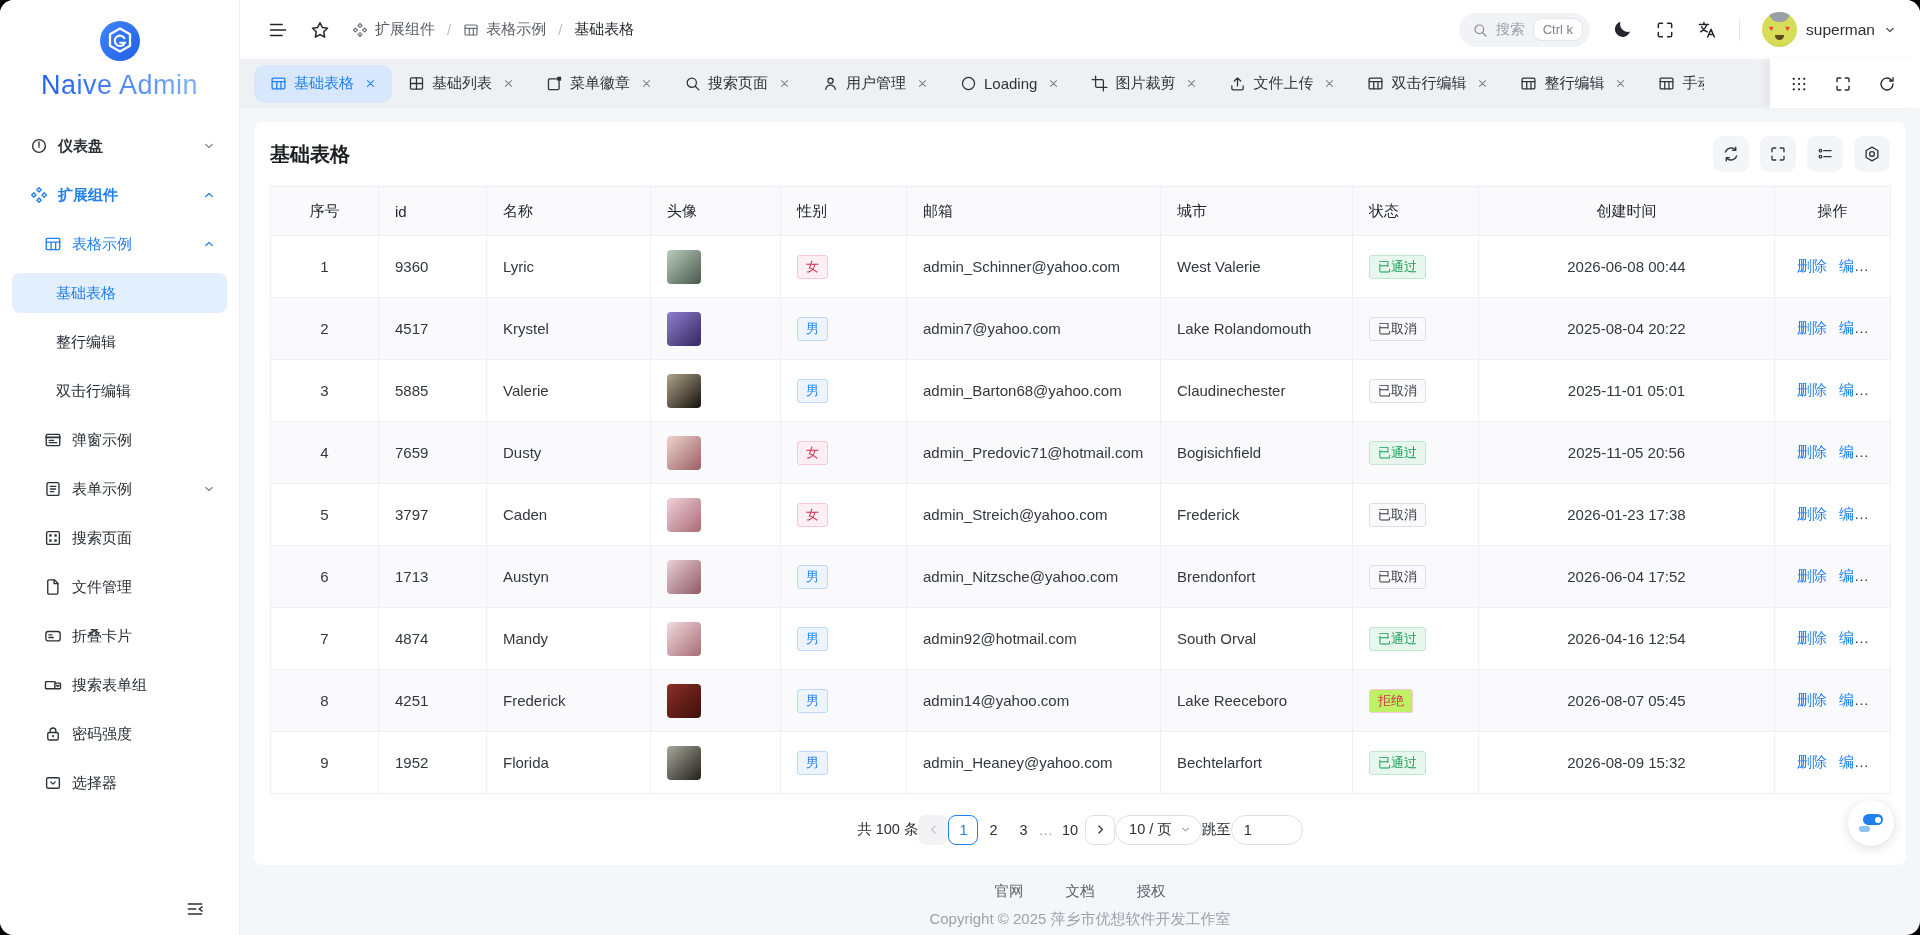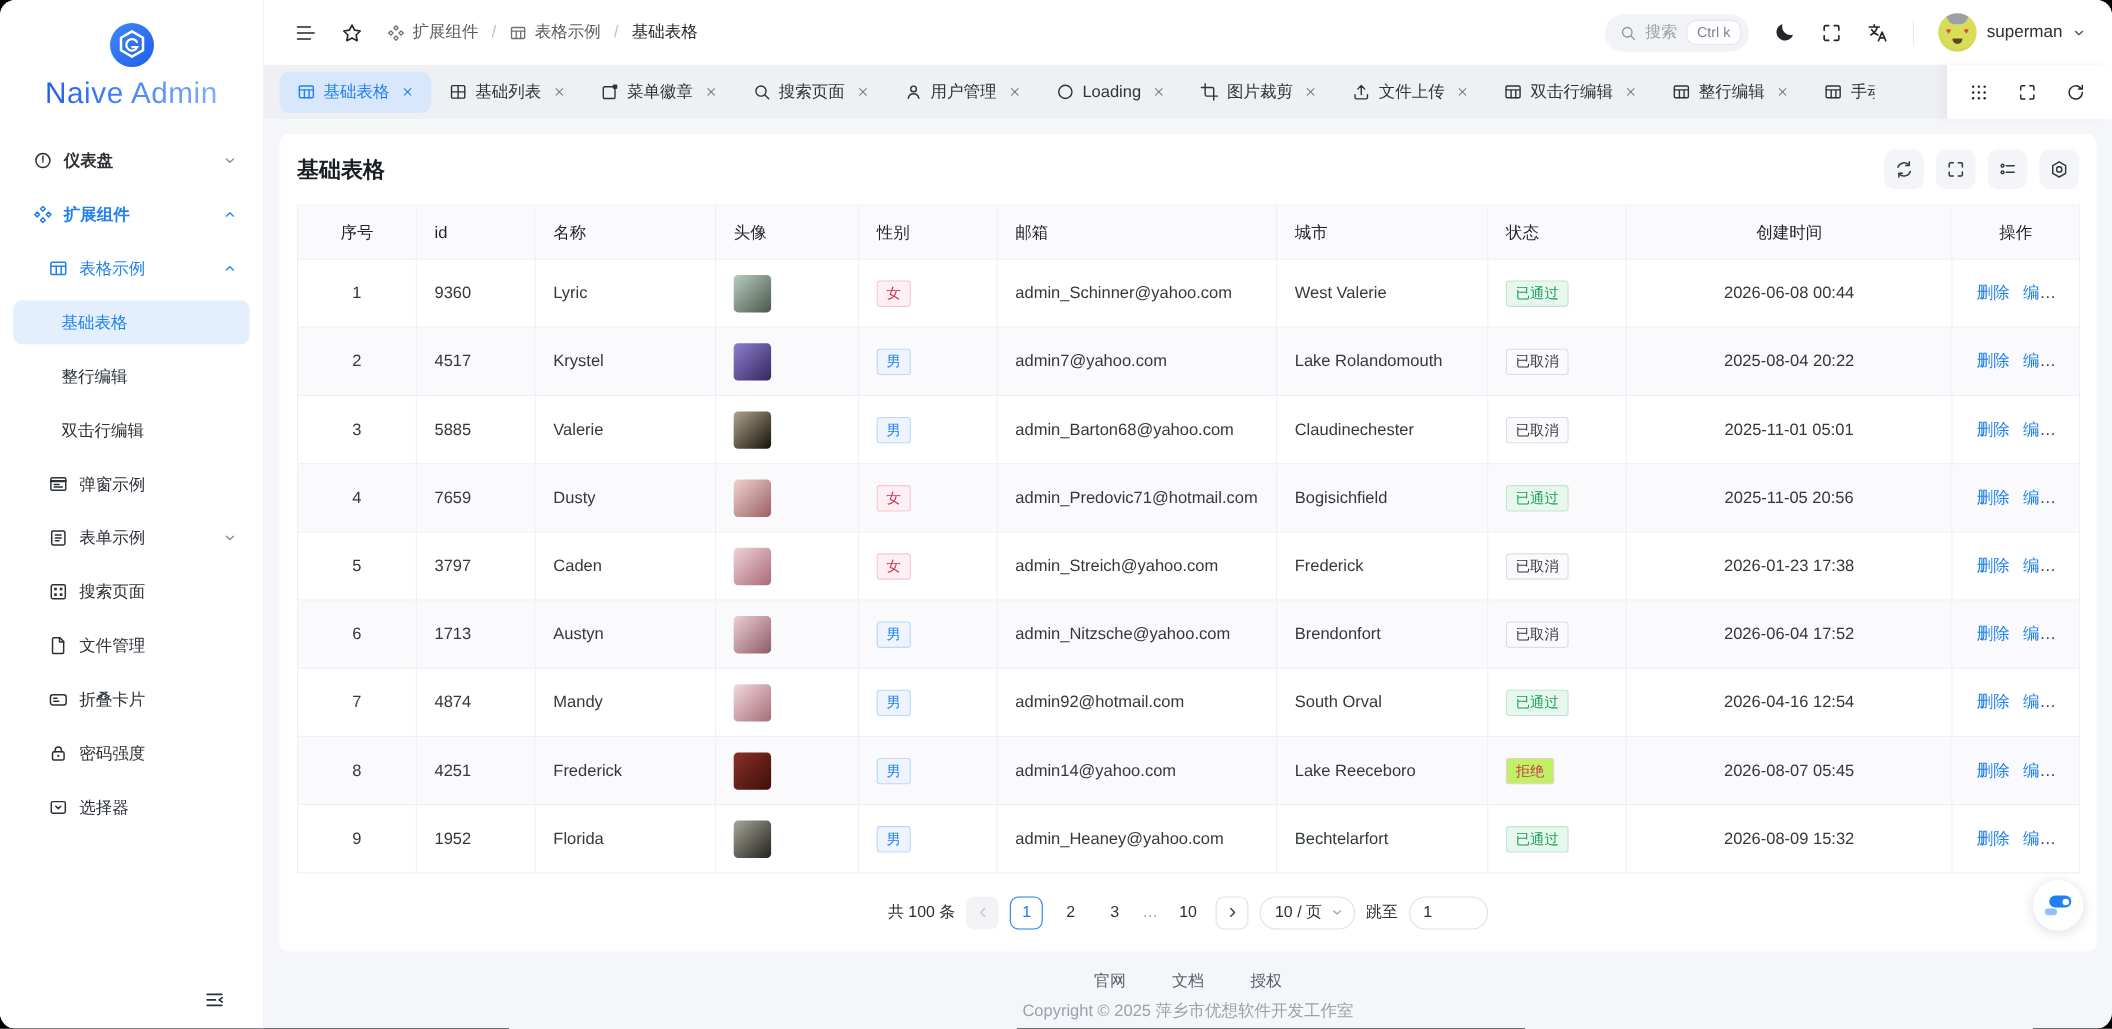--- a/index.html
+++ b/index.html
@@ -77,21 +77,21 @@
   .dt .c{text-align:center;}
   .avatar{width:34px;height:34px;border-radius:4px;background:#ccc;}
   .tag{display:inline-block;padding:2px 8px;font-size:13px;line-height:18px;border-radius:3px;border:1px solid transparent;}
   .tag-m{color:#2080f0;background:#edf4fe;border-color:#bcd7f8;}
   .tag-f{color:#d03050;background:#fdeff3;border-color:#f5c8d4;}
   .tag-success{color:#18a058;background:#e8f7ee;border-color:#bfe6cf;}
   .tag-default{color:#333639;background:#fafafc;border-color:#dcdee4;}
   .tag-error{color:#d03050;background:#bef264;border-color:#f5c8d4;}
   .ops a{color:#2080f0;cursor:pointer;text-decoration:none;margin:0 6px;}
 
-  .pg{flex:1;display:flex;align-items:center;justify-content:center;gap:10px;font-size:14.5px;color:#2b3036;}
+  .pg{flex:1;display:flex;align-items:center;justify-content:center;font-size:14.5px;color:#2b3036;}
   .pgbtn{min-width:30px;height:30px;border-radius:8px;display:flex;align-items:center;justify-content:center;cursor:pointer;border:1px solid transparent;background:transparent;color:#2b3036;font-size:14.5px;}
   .pgbtn svg{width:13px;height:13px;}
   .pgbtn.prev{background:#f3f3f6;color:#c3c6cc;cursor:default;}
   .pgbtn.next{background:#fff;border-color:#dfe1e6;color:#3a3f45;}
   .pgbtn.cur{background:#fff;border-color:#2080f0;color:#2080f0;}
   .pg .more{color:#9ba1a8;letter-spacing:2px;}
   .pg-size{height:30px;border:1px solid #dfe1e6;background:#fff;border-radius:15px;display:flex;align-items:center;gap:8px;padding:0 10px 0 13px;cursor:pointer;color:#2b3036;}
   .pg-size svg{width:11px;height:11px;color:#9ba1a8;}
   .jump-input{width:72px;height:30px;border:1px solid #dfe1e6;border-radius:15px;padding:0 12px;font-size:14.5px;color:#2b3036;outline:none;font-family:inherit;background:#fff;}
 
@@ -331,20 +331,26 @@
         <svg class="ic micon">
             <use href="#i-file"></use>
           </svg>
         <span>文件管理</span>
       </div>
       <div class="mi lv2">
         <svg class="ic micon">
             <use href="#i-card"></use>
           </svg>
         <span>折叠卡片</span>
+      </div>
+      <div class="mi lv2">
+        <svg class="ic micon">
+            <use href="#i-searchform"></use>
+          </svg>
+        <span>搜索表单组</span>
       </div>
       <div class="mi lv2">
         <svg class="ic micon">
             <use href="#i-lock"></use>
           </svg>
         <span>密码强度</span>
       </div>
       <div class="mi lv2">
         <svg class="ic micon">
             <use href="#i-select"></use>

